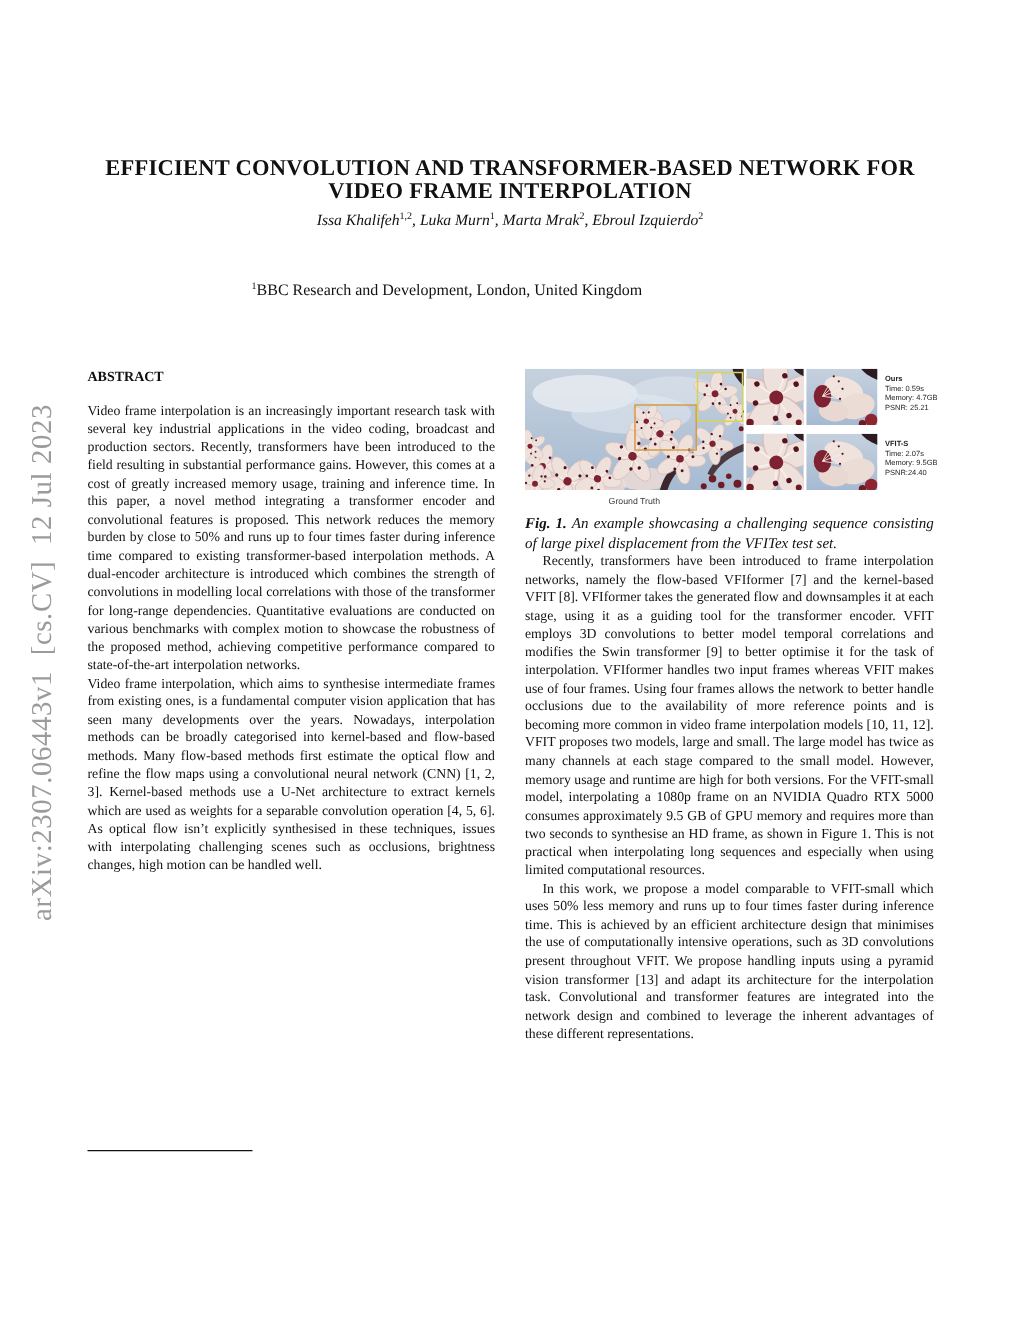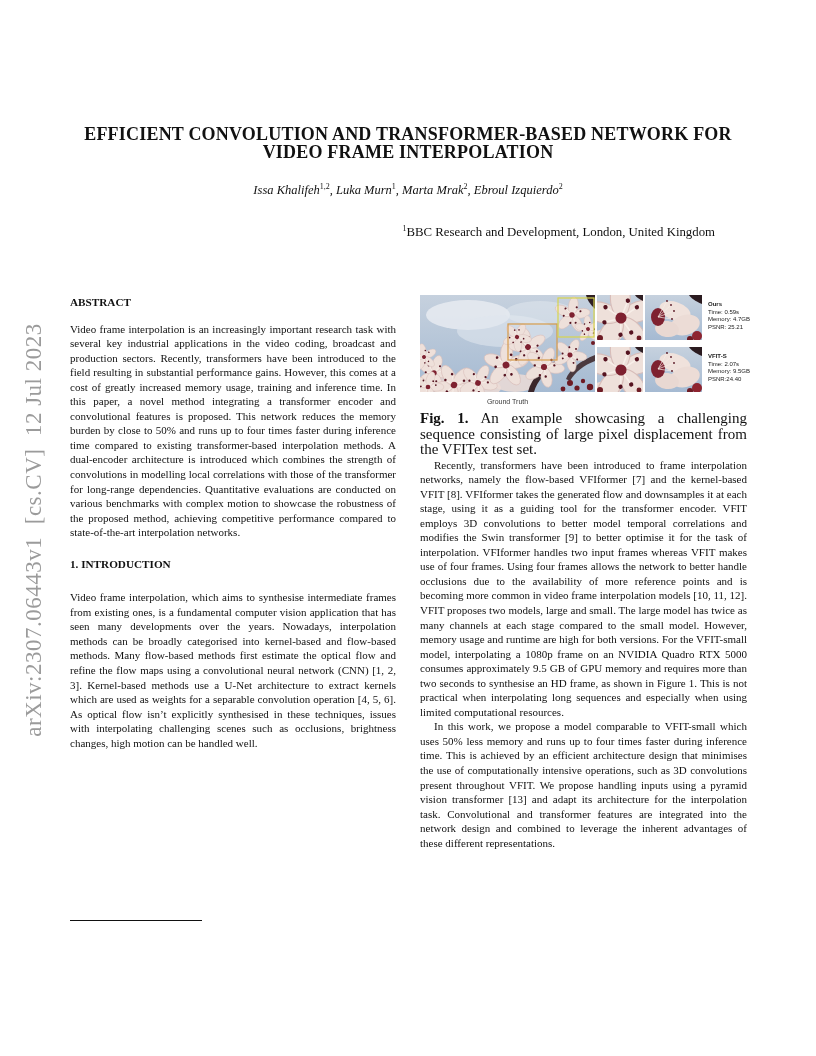--- a/index.html
+++ b/index.html
@@ -11,24 +11,24 @@
   }
   
   .arxiv-banner {
     position:absolute; top:530px; left:34px;
     transform:translate(-50%,-50%) rotate(-90deg);
     font-size:23px; color:#9b9b9b; white-space:pre; letter-spacing:.5px;
   }
   
   .title-block { position:absolute; top:126px; left:78px; width:660px; text-align:center; }
   .paper-title { margin:0; font-size:18px; font-weight:bold; line-height:17.5px; letter-spacing:.2px; }
-  .authors { position:absolute; top:182px; left:0; width:816px; text-align:center;
+  .authors { position:absolute; top:168px; left:0; width:816px; text-align:center;
              font-style:italic; font-size:12.5px; }
   .authors sup, .affils sup { font-size:8px; font-style:normal; }
-  .affils { position:absolute; top:220px; left:0; width:715px; text-align:right;
+  .affils { position:absolute; top:220px; left:0; width:715px; text-align:center;
             font-size:12.8px; line-height:18px; }
   
   .col { position:absolute; width:326px; font-size:11px; line-height:14.55px; text-align:justify; }
   .col-left  { left:70px;  top:288px; }
   .col-right { left:420px; top:287px; width:327px; }
   .sec-head { font-size:11.2px; font-weight:bold; text-align:left; margin:0 0 12px 0; }
   .sec-head.intro { margin:17px 0 19px 0; }
   p.body-par { margin:0; }
   p.indent { text-indent:14px; }
   .index-terms { margin:12px 0 0 0; text-indent:14px; }
@@ -49,21 +49,21 @@
   .crop.r2c2 { left:225px; top:52px; width:57px; height:45px; }
   .gt-label { position:absolute; left:0; top:100px; width:175px; text-align:center;
               font-family:"Liberation Sans","DejaVu Sans",sans-serif;
               font-size:7px; color:#3a3a3a; }
   .method-label { position:absolute; left:288px; width:54px;
                   font-family:"Liberation Sans","DejaVu Sans",sans-serif;
                   font-size:6px; line-height:7.6px; color:#222; }
   .method-label.m1 { top:6px; }
   .method-label.m2 { top:58px; }
   .method-label .m-name { font-weight:bold; }
-  figcaption { margin-top:4px; font-size:15px; line-height:15.5px; text-align:justify; }
+  figcaption { margin-top:4px; font-size:12px; line-height:15.5px; text-align:justify;font-style:italic; }
   .cap-label { font-weight:bold; }
   .rc-p1 { margin-top:25px; }
   svg { shape-rendering:geometricPrecision; }
 </style>
 </head>
 <body>
 
 <div class="page">
 
   <svg width="0" height="0" style="position:absolute" aria-hidden="true">
@@ -136,21 +136,20 @@
     <span><span>Issa Khalifeh</span><sup>1,2</sup><span>, </span></span><span><span>Luka Murn</span><sup>1</sup><span>, </span></span><span><span>Marta Mrak</span><sup>2</sup><span>, </span></span><span><span>Ebroul Izquierdo</span><sup>2</sup><span></span></span>
   </div>
 
   <div class="affils">
     <div><sup>1</sup><span>BBC Research and Development, London, United Kingdom</span></div>
   </div>
 
   <div class="col col-left">
     <h2 class="sec-head" style="margin-top:7px">ABSTRACT</h2>
     <p class="body-par">Video frame interpolation is an increasingly important research task with several key industrial applications in the video coding, broadcast and production sectors. Recently, transformers have been introduced to the field resulting in substantial performance gains. However, this comes at a cost of greatly increased memory usage, training and inference time. In this paper, a novel method integrating a transformer encoder and convolutional features is proposed. This network reduces the memory burden by close to 50% and runs up to four times faster during inference time compared to existing transformer-based interpolation methods. A dual-encoder architecture is introduced which combines the strength of convolutions in modelling local correlations with those of the transformer for long-range dependencies. Quantitative evaluations are conducted on various benchmarks with complex motion to showcase the robustness of the proposed method, achieving competitive performance compared to state-of-the-art interpolation networks.</p>
-    <h2 class="sec-head intro">1. INTRODUCTION</h2>
     <p class="body-par">Video frame interpolation, which aims to synthesise intermediate frames from existing ones, is a fundamental computer vision application that has seen many developments over the years. Nowadays, interpolation methods can be broadly categorised into kernel-based and flow-based methods. Many flow-based methods first estimate the optical flow and refine the flow maps using a convolutional neural network (CNN) [1, 2, 3]. Kernel-based methods use a U-Net architecture to extract kernels which are used as weights for a separable convolution operation [4, 5, 6]. As optical flow isn’t explicitly synthesised in these techniques, issues with interpolating challenging scenes such as occlusions, brightness changes, high motion can be handled well.</p>
   </div>
 
   <div class="footnote">
     <div class="footnote-rule"></div>
   </div>
 
   <div class="col col-right">
     <figure>
       <div class="fig-board">

